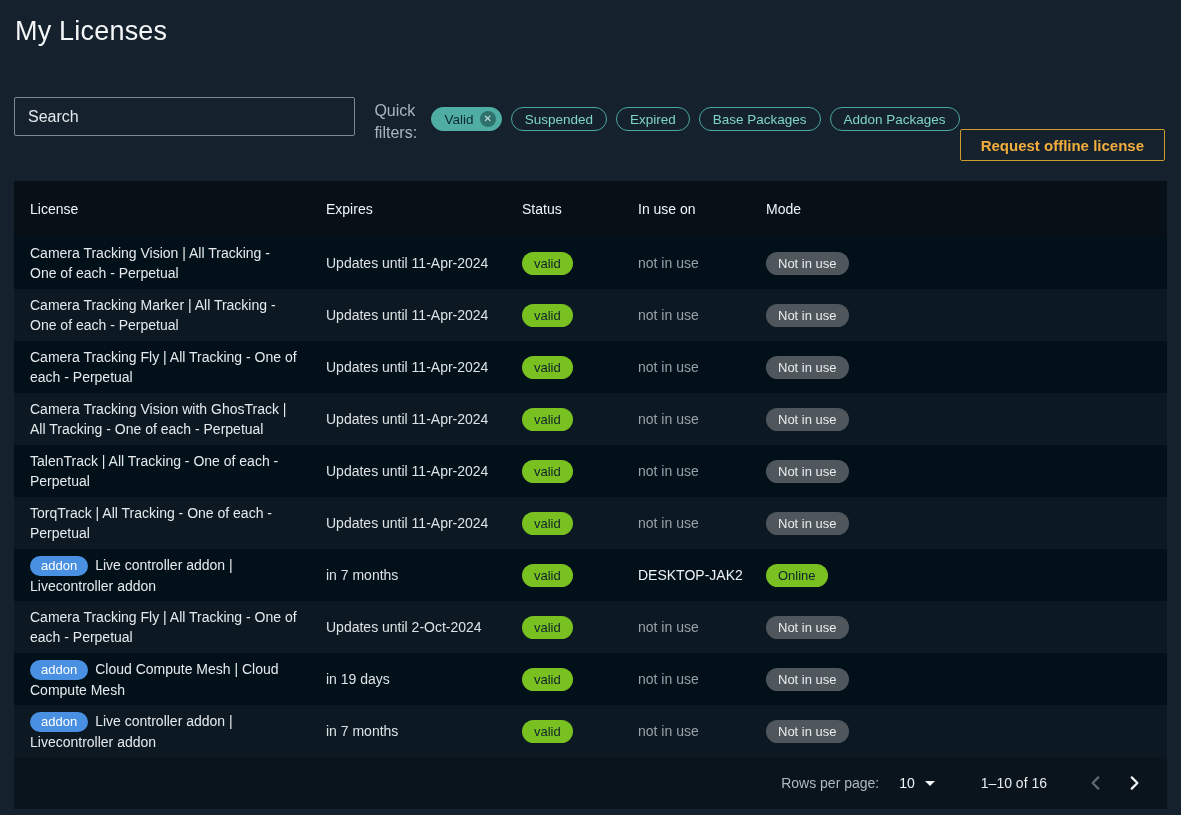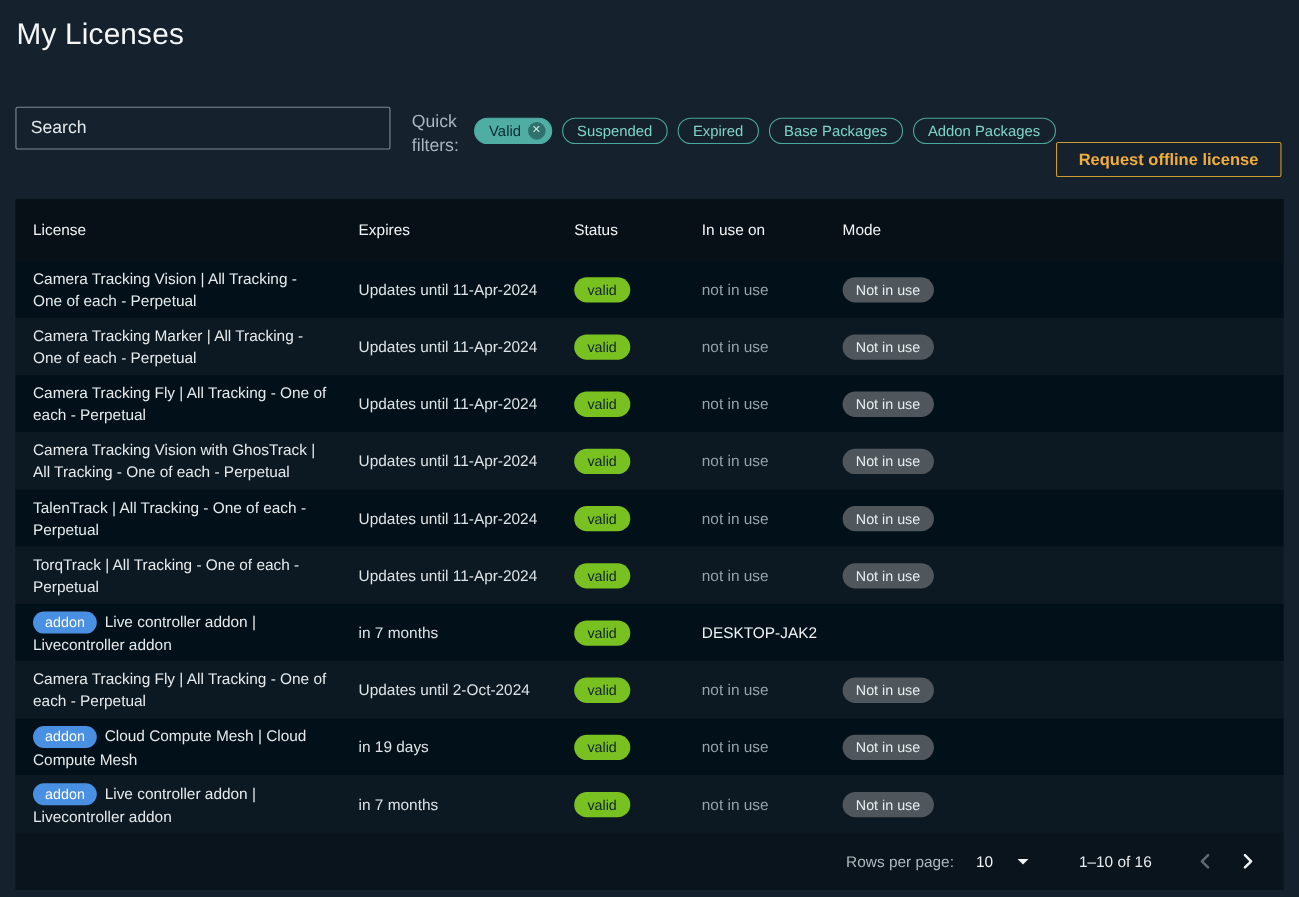--- a/index.html
+++ b/index.html
@@ -98,21 +98,21 @@
   .pill.gray  { background:#4f575d; color:#e9edef; }
 
   
   .tfoot {
     height:52px; background:#0a141d;
     display:flex; align-items:center; justify-content:flex-end;
     padding-right:20px; font-size:14px;padding-left:35px;
   }
   .rpp-label { color:#aeb9bf; }
   .rpp-select {
-    display:inline-flex; align-items:center; gap:22px;
+    display:inline-flex; align-items:center; gap:10px;
     background:none; border:none; color:#f2f5f6; font-size:14px;
     font-family:inherit; cursor:pointer; margin-left:14px; padding:4px 6px;
   }
   .caret-down {
     width:0; height:0;
     border-left:5px solid transparent; border-right:5px solid transparent;
     border-top:5px solid #f2f5f6;
   }
   .range-label { margin-left:40px; color:#e8ecee; }
   .nav-btn {
@@ -210,20 +210,21 @@
     <div><span class="pill green">valid</span></div>
     <div class="inuse-cell">not in use</div>
     <div><span class="pill gray">Not in use</span></div>
   </div>
 
   <div class="trow">
     <div class="license-cell"><span class="addon-badge">addon</span><span>Live controller addon | Livecontroller addon</span></div>
     <div class="expires-cell">in 7 months</div>
     <div><span class="pill green">valid</span></div>
     <div class="inuse-cell device">DESKTOP-JAK2</div>
+    <div><span class="pill green">Online</span></div>
   </div>
 
   <div class="trow">
     <div class="license-cell"><span>Camera Tracking Fly | All Tracking - One of each - Perpetual</span></div>
     <div class="expires-cell">Updates until 2-Oct-2024</div>
     <div><span class="pill green">valid</span></div>
     <div class="inuse-cell">not in use</div>
     <div><span class="pill gray">Not in use</span></div>
   </div>
 

